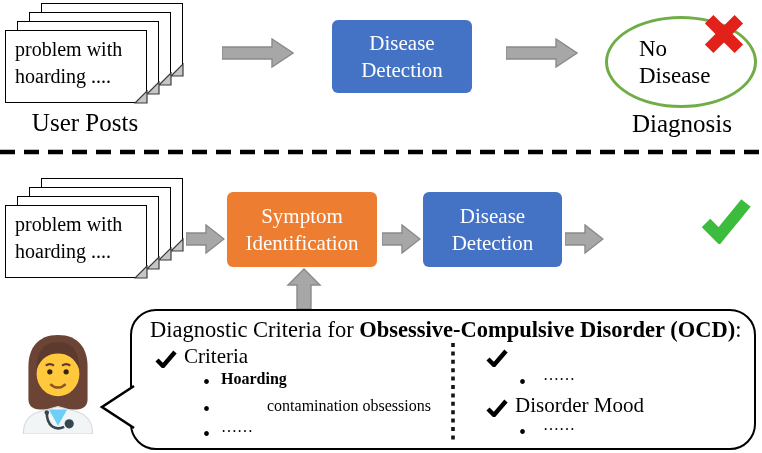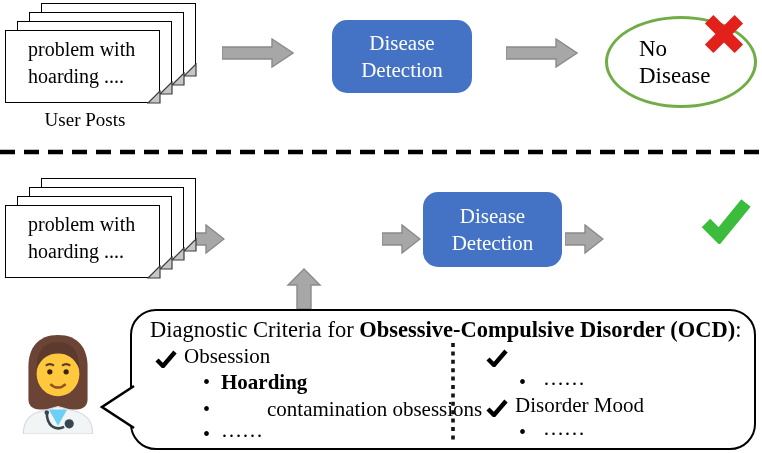--- a/index.html
+++ b/index.html
@@ -4,47 +4,47 @@
 <style>
   html,body{margin:0;padding:0;background:#fff;}
   .canvas{
     position:relative;width:762px;height:453px;background:#ffffff;overflow:hidden;
     font-family:"Liberation Serif","DejaVu Serif",serif;color:#000;
   }
   .abs{position:absolute;}
 
   
   .doc-stack{position:absolute;width:178px;height:101px;}
-  .page{position:absolute;width:140px;height:71px;background:#fff;border:1.6px solid #000;padding-left:13px;}
+  .page{position:absolute;width:140px;height:71px;background:#fff;border:1.6px solid #000;}
   .page .ear{position:absolute;right:-1.6px;bottom:-1.6px;width:14px;height:14px;}
   .p0{left:0;top:27px;z-index:4}
   .p1{left:12px;top:18px;z-index:3}
   .p2{left:24px;top:9px;z-index:2}
   .p3{left:36px;top:0;z-index:1}
   .page-text{padding:5px 0 0 9px;font-size:20px;line-height:27px;white-space:nowrap;}
 
-  .caption{position:absolute;text-align:center;font-size:19px;}
-
-  
-  .flow-box{position:absolute;border-radius:15px;color:#fff;display:flex;align-items:center;justify-content:center;text-align:center;font-size:21px;line-height:27px;}
+  .caption{position:absolute;text-align:center;font-size:25px;}
+
+  
+  .flow-box{position:absolute;border-radius:6px;color:#fff;display:flex;align-items:center;justify-content:center;text-align:center;font-size:21px;line-height:27px;}
   .blue{background:#4472C4;}
   .orange{background:#ED7D31;}
 
   
   .ellipse{position:absolute;border-radius:50%;display:flex;align-items:center;justify-content:center;text-align:left;font-size:23px;line-height:27px;background:#fff;}
   .ellipse.green{border:3px solid #70AD47;}
   .ellipse.red{border:3.5px solid #F50000;}
 
   
   .bubble{position:absolute;left:130px;top:309px;width:622px;height:137px;background:#fff;border:2.5px solid #000;border-radius:26px;z-index:5;}
   .bubble-title{position:absolute;left:18px;top:6px;font-size:22.5px;white-space:nowrap;text-align:right;}
   .crit-item{position:absolute;font-size:21px;white-space:nowrap;}
   .crit-check{position:absolute;width:22px;height:18px;}
   .bullet-mark{position:absolute;font-size:20px;}
-  .bullet-text{position:absolute;font-size:21px;white-space:nowrap;}
+  .bullet-text{position:absolute;font-size:16px;white-space:nowrap;}
   .bold{font-weight:bold;}
 </style>
 </head>
 <body>
 
 <div class="canvas">
 
   <div class="doc-stack" style="left:5px;top:3px;">
     <div class="page p3">
         <svg class="ear" viewBox="0 0 14 14">
@@ -87,20 +87,21 @@
 
   <div class="ellipse green" style="left:605px;top:16px;width:146px;height:86px;">
     <span style="width:84px;">No Disease</span>
   </div>
   <svg class="abs" style="left:702px;top:12px;z-index:6;" width="44" height="44" viewBox="0 0 44 44">
     <g transform="rotate(45 22 22)" fill="#E3211B">
       <rect x="1" y="16" width="42" height="12"></rect>
       <rect x="16" y="1" width="12" height="42"></rect>
     </g>
   </svg>
+  <div class="caption" style="left:612px;top:110px;width:140px;">Diagnosis</div>
 
   <svg class="abs" style="left:0;top:147px;" width="762" height="10">
     <line x1="0" y1="5" x2="762" y2="5" stroke="#000" stroke-width="4.5" stroke-dasharray="15 9"></line>
   </svg>
 
   <div class="doc-stack" style="left:5px;top:178px;">
     <div class="page p3">
         <svg class="ear" viewBox="0 0 14 14">
           <path d="M1,13 L13,1 L13,13 Z" fill="#C6C6C6" stroke="#3c3c3c" stroke-width="1.2"></path>
         </svg>
@@ -123,20 +124,23 @@
       <svg class="ear" viewBox="0 0 14 14">
           <path d="M1,13 L13,1 L13,13 Z" fill="#C6C6C6" stroke="#3c3c3c" stroke-width="1.2"></path>
         </svg>
     </div>
   </div>
 
   <svg class="abs" style="left:186px;top:224px;" width="39" height="30">
     <polygon points="0,9 20,9 20,1 38,15 20,29 20,21 0,21" fill="#A7A7A7" stroke="#8A8A8A" stroke-width="1.4"></polygon>
   </svg>
 
+  <div class="flow-box orange" style="left:227px;top:192px;width:150px;height:75px;">
+    <span style="width:140px;">Symptom Identification</span>
+  </div>
 
   <svg class="abs" style="left:382px;top:224px;" width="39" height="30">
     <polygon points="0,9 20,9 20,1 38,15 20,29 20,21 0,21" fill="#A7A7A7" stroke="#8A8A8A" stroke-width="1.4"></polygon>
   </svg>
 
   <div class="flow-box blue" style="left:423px;top:192px;width:139px;height:75px;">
     <span style="width:110px;">Disease Detection</span>
   </div>
 
   <svg class="abs" style="left:565px;top:224px;" width="39" height="30">
@@ -168,21 +172,21 @@
   </svg>
 
   <div class="bubble">
     <div class="bubble-title">
       <span>Diagnostic Criteria for </span><b class="bold">Obsessive-Compulsive Disorder (OCD)</b><span>:</span>
     </div>
 
     <svg class="crit-check" style="left:23px;top:39px;" viewBox="0 0 22 18">
       <polyline points="2,10 8,16 20,2" fill="none" stroke="#000" stroke-width="4.4"></polyline>
     </svg>
-    <div class="crit-item" style="left:52px;top:33px;">Obsession</div>
+    <div class="crit-item" style="left:52px;top:33px;">Criteria</div>
 
     <span class="bullet-mark" style="left:71px;top:60px;">•</span>
     <div class="bullet-text bold" style="left:89px;top:59px;">Hoarding</div>
 
     <span class="bullet-mark" style="left:71px;top:87px;">•</span>
     <div class="bullet-text" style="left:91px;top:86px;margin-left:44px;">contamination obsessions</div>
 
     <span class="bullet-mark" style="left:71px;top:112px;">•</span>
     <div class="bullet-text" style="left:89px;top:107px;">……</div>
 

